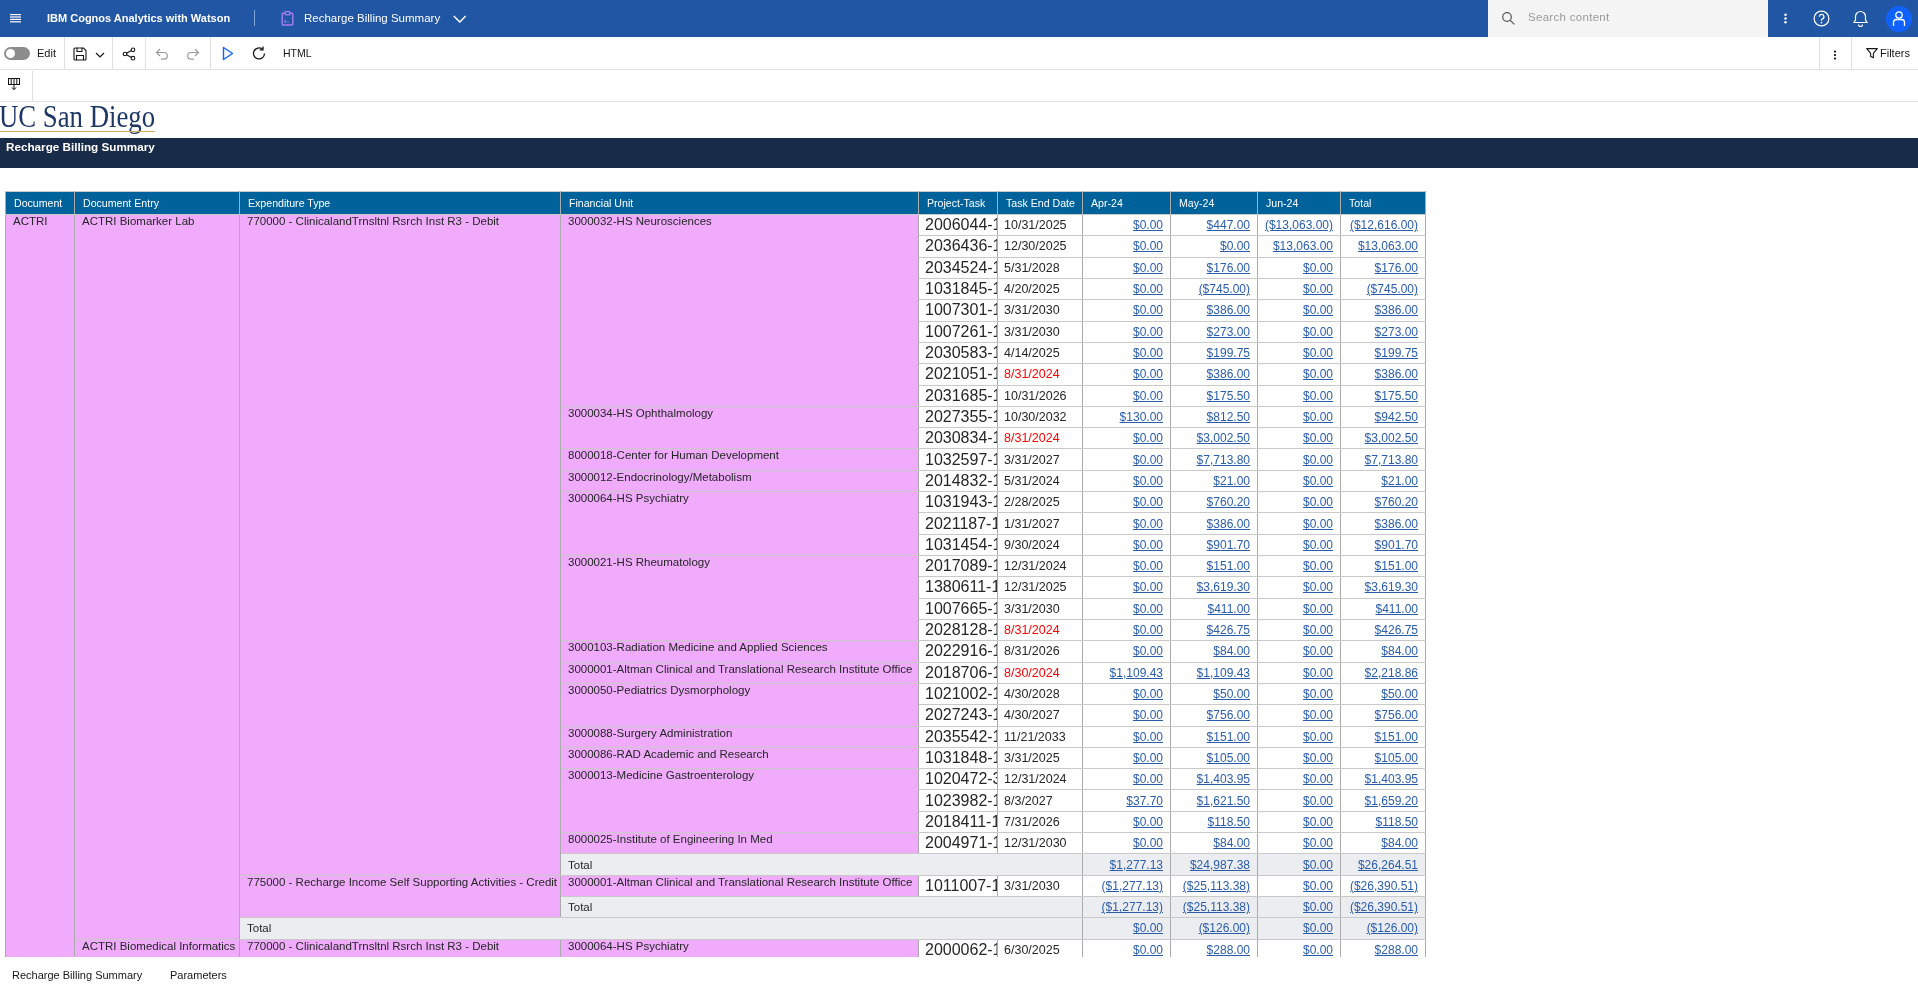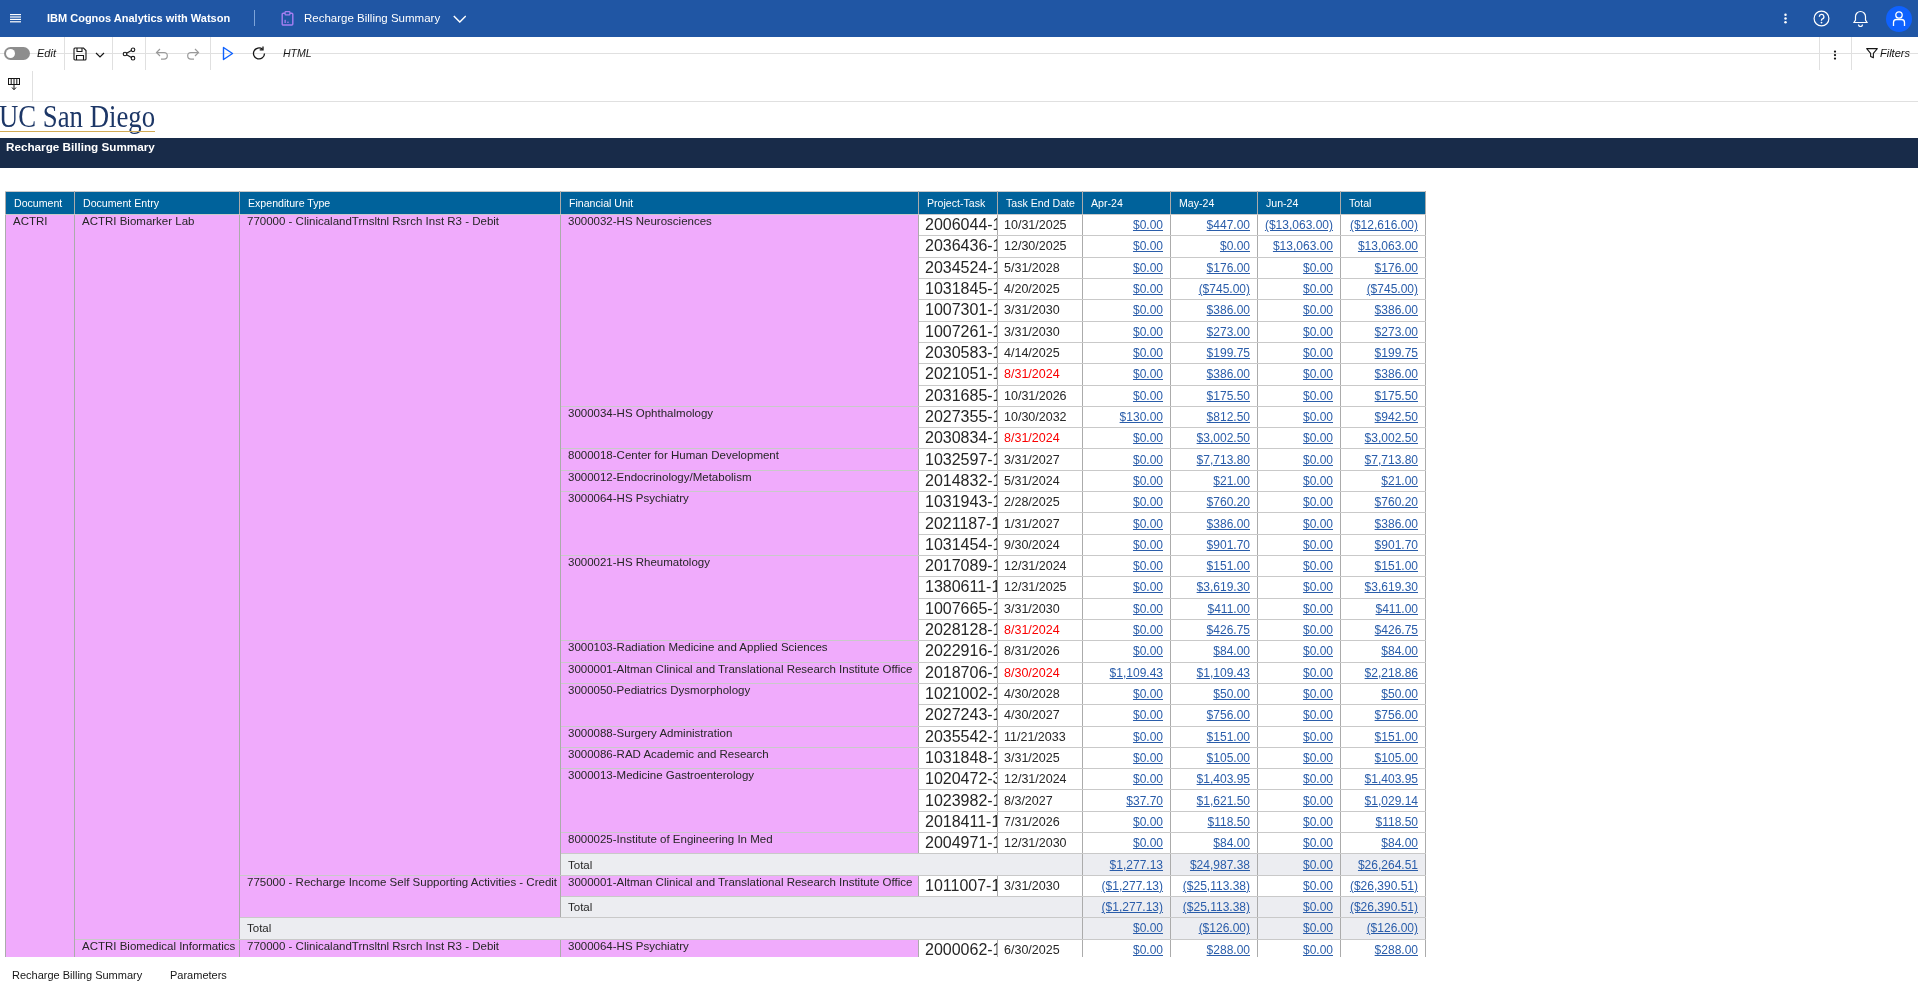--- a/index.html
+++ b/index.html
@@ -4,21 +4,21 @@
 html,body { width:1918px; height:987px; background:#fff; font-family:"Liberation Sans", sans-serif; overflow:hidden; }
 .abs { position:absolute; }
 
 #topbar { position:absolute; left:0; top:0; width:1918px; height:37px; background:#2056a4; }
 #topbar .title { position:absolute; left:47px; top:12px; color:#fff; font-size:11px; font-weight:bold; }
 #topbar .vdiv { position:absolute; left:254px; top:10px; width:1px; height:16px; background:#7da4d9; }
 #topbar .rpt { position:absolute; left:304px; top:12px; color:#fff; font-size:11.5px; }
 #searchbox { position:absolute; left:1488px; top:0; width:280px; height:37px; background:#f4f4f4; }
 #searchbox span { position:absolute; left:40px; top:11px; font-size:11.5px; color:#9a9a9a; letter-spacing:.3px; }
 
-#toolbar { position:absolute; left:0; top:37px; width:1918px; height:17px; background:#fff; border-bottom:1px solid #e0e0e0;font-style:italic; }
+#toolbar { position:absolute; left:0; top:37px; width:1918px; height:33px; background:#fff; border-bottom:1px solid #e0e0e0; }
 #toolbar .vdiv { position:absolute; top:0; width:1px; height:33px; background:#e0e0e0; }
 .toggle { position:absolute; left:4px; top:10px; width:26px; height:13px; background:#8d8d8d; border-radius:7px; }
 .toggle .knob { position:absolute; left:2px; top:2px; width:9px; height:9px; background:#fff; border-radius:50%; }
 #toolbar .lbl { position:absolute; top:10px; font-size:11px; color:#161616; }
 
 #iconstrip { position:absolute; left:0; top:71px; width:1918px; height:31px; background:#fff; border-bottom:1px solid #e0e0e0; }
 #iconstrip .vdiv { position:absolute; left:32px; top:0; width:1px; height:31px; background:#e0e0e0; }
 
 #logo { position:absolute; left:0px; top:96px; }
 #goldline { position:absolute; left:0; top:131px; width:155px; height:1.4px; background:#d2ab56; }
@@ -60,20 +60,27 @@
   <svg class="abs" style="left:281px;top:11px" width="13" height="15" viewBox="0 0 13 15">
       <rect x="1.2" y="2.2" width="10.6" height="11.8" rx="1" fill="none" stroke="#a77ff2" stroke-width="1.4"></rect>
       <rect x="4.1" y="0.6" width="4.8" height="3.2" rx="0.6" fill="#2056a4" stroke="#a77ff2" stroke-width="1.2"></rect>
       <rect x="3.5" y="8.8" width="1.3" height="3.2" fill="#a77ff2"></rect>
       <rect x="6.3" y="10.6" width="1.3" height="1.4" fill="#a77ff2"></rect>
     </svg>
   <span class="rpt">Recharge Billing Summary</span>
   <svg class="abs" style="left:453px;top:15px" width="13" height="8" viewBox="0 0 13 8">
       <path d="M0.8 1l6 6 6-6" fill="none" stroke="#fff" stroke-width="1.5"></path>
     </svg>
+  <div id="searchbox">
+    <svg class="abs" style="left:13px;top:11px" width="15" height="15" viewBox="0 0 15 15">
+        <circle cx="6" cy="6" r="4.3" fill="none" stroke="#555" stroke-width="1.2"></circle>
+        <line x1="9.3" y1="9.3" x2="13.3" y2="13.3" stroke="#555" stroke-width="1.2"></line>
+      </svg>
+    <span>Search content</span>
+  </div>
   <svg class="abs" style="left:1781px;top:13px" width="9" height="11" viewBox="0 0 9 11">
       <g fill="#fff">
         <circle cx="4.5" cy="1.7" r="1.25"></circle>
         <circle cx="4.5" cy="5.5" r="1.25"></circle>
         <circle cx="4.5" cy="9.3" r="1.25"></circle>
       </g>
     </svg>
   <svg class="abs" style="left:1813px;top:10px" width="17" height="17" viewBox="0 0 17 17">
       <circle cx="8.5" cy="8.5" r="7.4" fill="none" stroke="#fff" stroke-width="1.2"></circle>
       <path d="M6.3 6.7a2.3 2.3 0 1 1 3.2 2.1c-.7.3-1 .7-1 1.5v.4" fill="none" stroke="#fff" stroke-width="1.3"></path>
@@ -428,21 +435,21 @@
           <td class="r"><span>$1,403.95</span></td>
           <td class="r"><span>$0.00</span></td>
           <td class="r"><span>$1,403.95</span></td>
         </tr>
 <tr class="dr">
           <td class="n">1023982-1</td>
           <td class="d">8/3/2027</td>
           <td class="r"><span>$37.70</span></td>
           <td class="r"><span>$1,621.50</span></td>
           <td class="r"><span>$0.00</span></td>
-          <td class="r"><span>$1,029.14</span></td>
+          <td class="r"><span>$1,659.20</span></td>
         </tr>
 <tr class="dr">
           <td class="n">2018411-1</td>
           <td class="d">7/31/2026</td>
           <td class="r"><span>$0.00</span></td>
           <td class="r"><span>$118.50</span></td>
           <td class="r"><span>$0.00</span></td>
           <td class="r"><span>$118.50</span></td>
         </tr>
 <tr class="dr">

